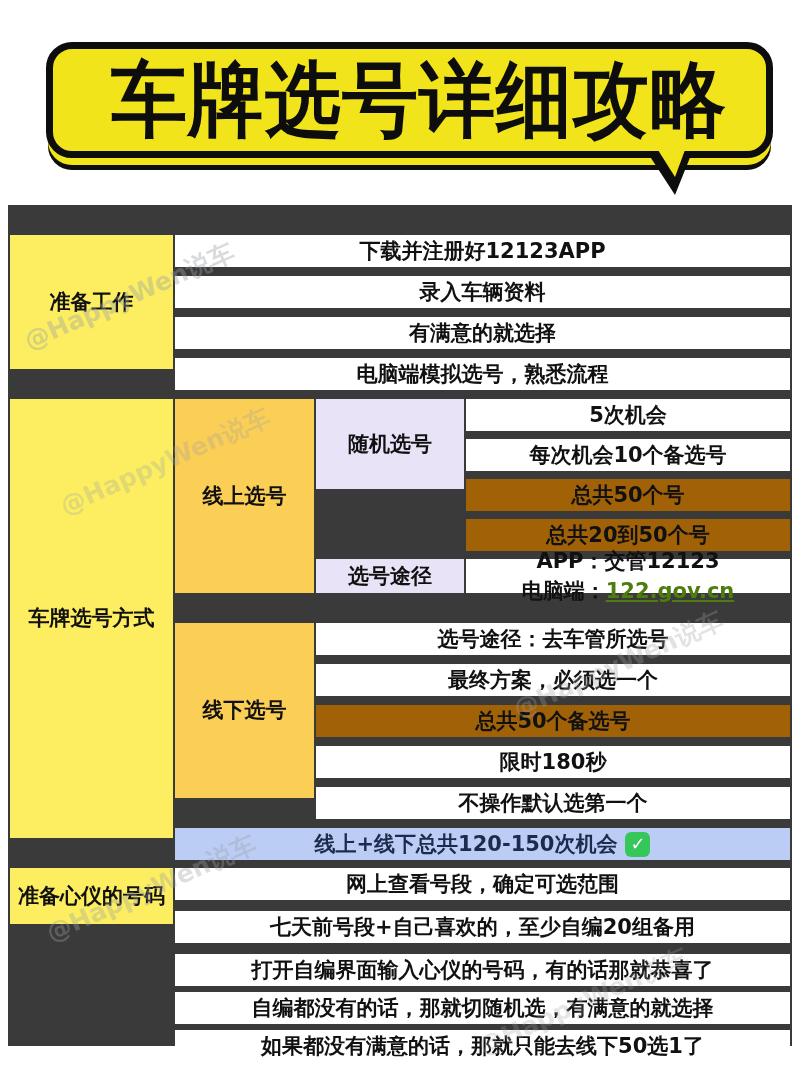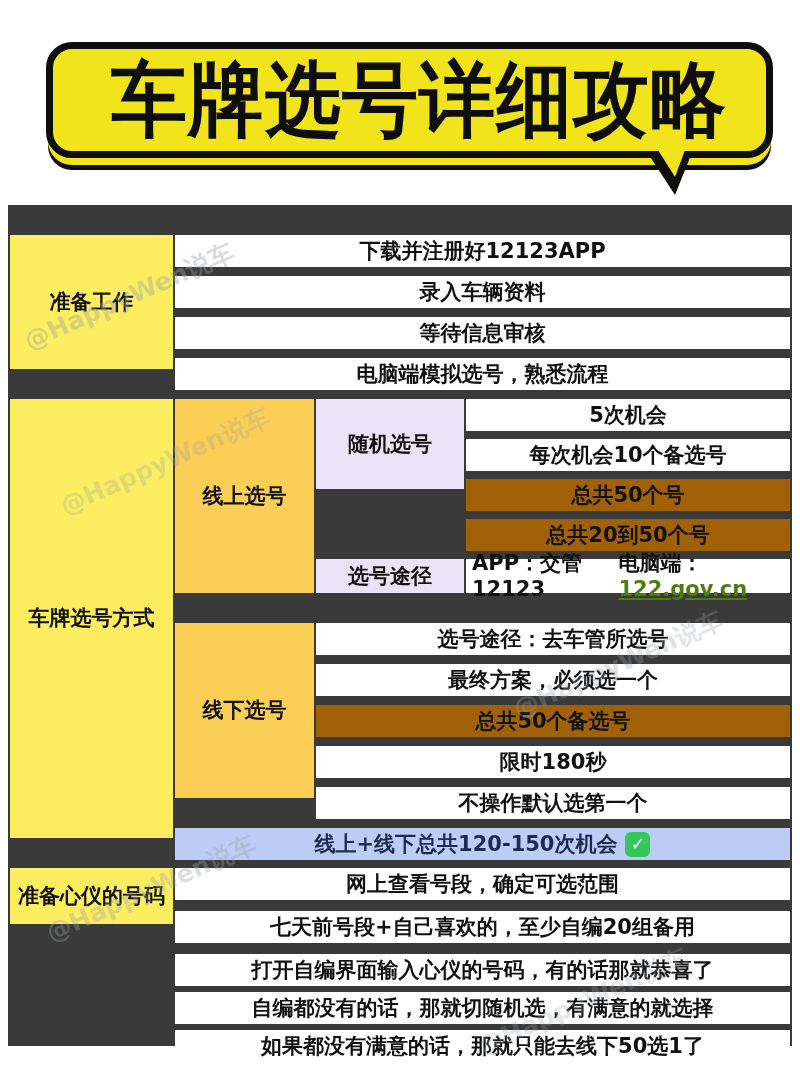--- a/index.html
+++ b/index.html
@@ -51,33 +51,33 @@
     background:#3a3a3a;           
     padding:2px;
     display:grid;
     grid-template-columns:163px 139px 148px 1fr;
     grid-template-rows:39px 39px 39px 39px 38px 38px 38px 38px 62px 39px 39px 39px 39px 39px 38px 41px 41px 36px 36px 36px;
     gap:2px;
     z-index:2;
   }
   .cell{
     display:flex;align-items:center;justify-content:center;
-    text-align:left;
+    text-align:center;
     font-weight:bold;font-size:21px;
     background:#ffffff;
     line-height:1.25;
     padding:16px 6px;
     margin-top:28px;
   }
   .c-yellow{background:#fcee60;}
   .c-orange{background:#fbce55;}
   .c-purple{background:#e9e3f8;}
   .c-green{background:#a16207;}
   .c-blue{background:#bccdf5;color:#1c2b4d;}
-  .tall{justify-content:center;gap:4px;}
+  .tall{flex-direction:column;justify-content:center;gap:4px;}
   .link{color:#4d7c0f;text-decoration:underline;cursor:pointer;}
   .check{
     display:inline-flex;align-items:center;justify-content:center;
     width:25px;height:25px;margin-left:8px;
     background:#35c75a;border-radius:6px;
     color:#ffffff;font-size:18px;font-weight:900;
     flex:0 0 auto;
   }
 
   
@@ -95,21 +95,21 @@
   <span class="title-text">车牌选号详细攻略</span>
   <div class="tail-outer"></div>
   <div class="tail-inner"></div>
 </div>
 
 <div class="table">
 
   <div class="cell c-yellow" style="grid-column:1;grid-row:1/span 4">准备工作</div>
   <div class="cell" style="grid-column:2/span 3;grid-row:1">下载并注册好12123APP</div>
   <div class="cell" style="grid-column:2/span 3;grid-row:2">录入车辆资料</div>
-  <div class="cell" style="grid-column:2/span 3;grid-row:3">等待信息审核</div>
+  <div class="cell" style="grid-column:2/span 3;grid-row:3">有满意的就选择</div>
   <div class="cell" style="grid-column:2/span 3;grid-row:4">电脑端模拟选号，熟悉流程</div>
 
   <div class="cell c-yellow" style="grid-column:1;grid-row:5/span 11">车牌选号方式</div>
 
   <div class="cell c-orange" style="grid-column:2;grid-row:5/span 5">线上选号</div>
   <div class="cell c-purple" style="grid-column:3;grid-row:5/span 3">随机选号</div>
   <div class="cell" style="grid-column:4;grid-row:5">5次机会</div>
   <div class="cell" style="grid-column:4;grid-row:6">每次机会10个备选号</div>
   <div class="cell c-green" style="grid-column:4;grid-row:7">总共50个号</div>
   <div class="cell c-green" style="grid-column:4;grid-row:8">总共20到50个号</div>

